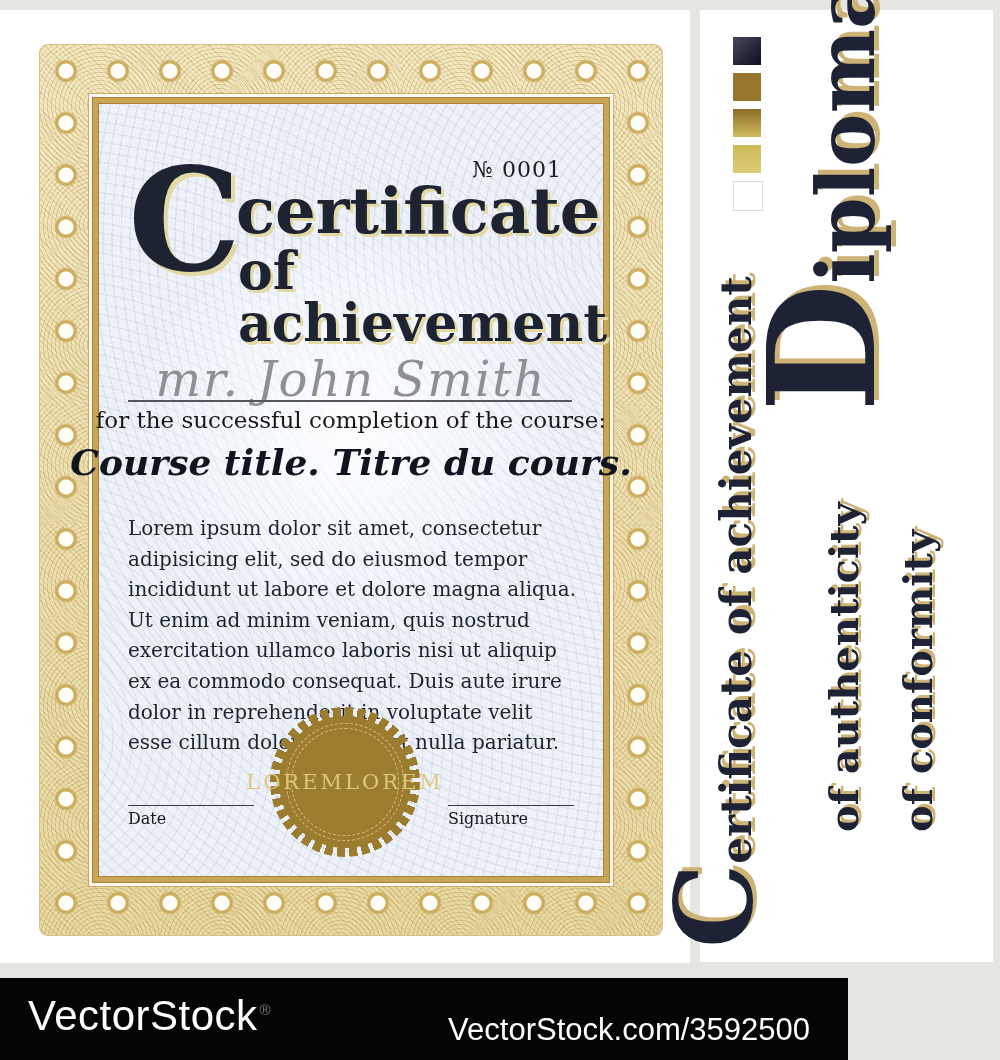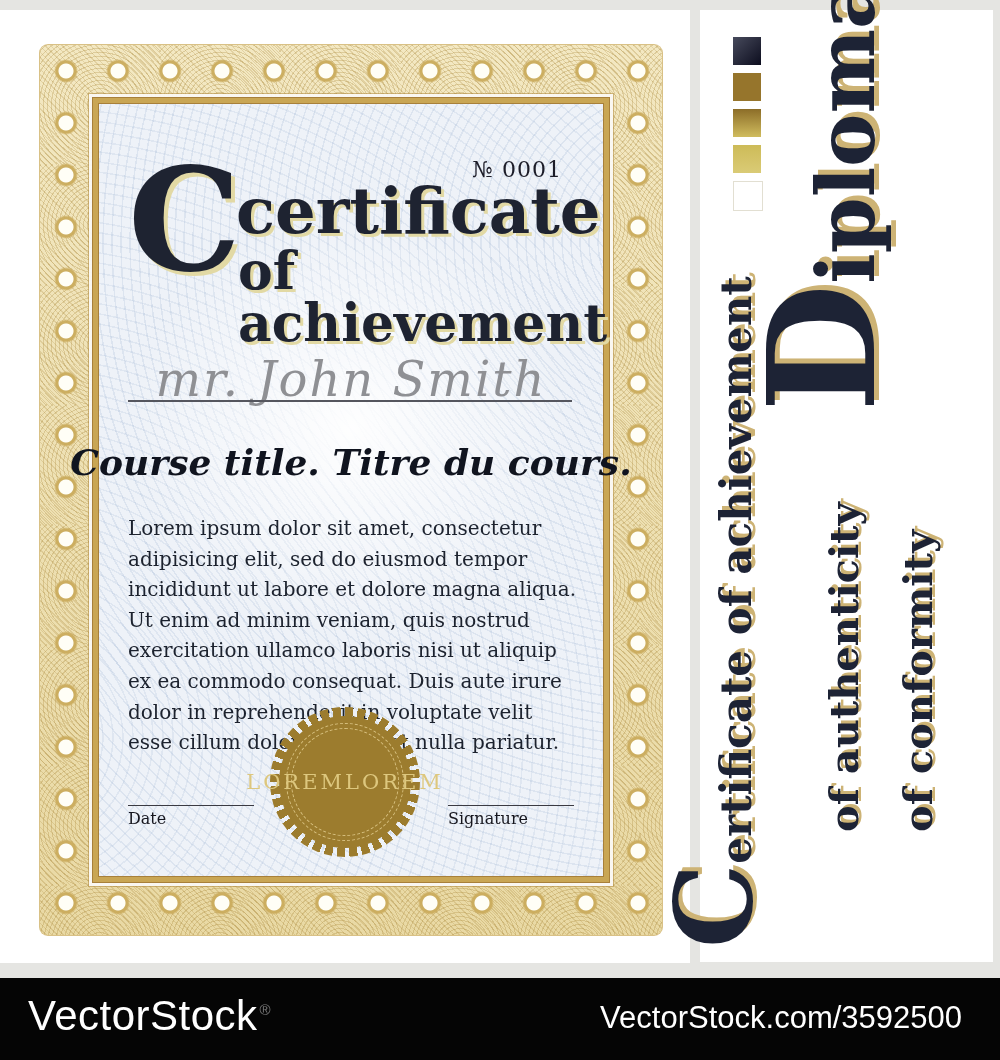--- a/index.html
+++ b/index.html
@@ -85,45 +85,46 @@
   }
   .vt-initial { line-height:0; }
   .vt-diploma { left:806px; top:412px; font-size:80px; text-shadow:5px 5px 0 #cdb375; }
   .vt-diploma .vt-initial { font-size:148px; }
   .vt-cert    { left:714px; top:948px; font-size:42px; text-shadow:4px 4px 0 #cdb375; }
   .vt-cert .vt-initial { font-size:106px; }
   .vt-auth    { left:824px; top:832px; font-size:40px; text-shadow:3px 3px 0 #cdb375; }
   .vt-conf    { left:898px; top:832px; font-size:40px; text-shadow:3px 3px 0 #cdb375; }
 
   
-  .watermark-bar { position:absolute; left:0; top:978px; width:1000px; height:82px; background:#050505; }
+  .watermark-bar { position:absolute; left:0; top:978px; width:848px; height:82px; background:#050505; }
   .wm-logo { position:absolute; left:28px; top:14px; font-family:"Liberation Sans", sans-serif;
     font-size:42px; color:#ffffff; letter-spacing:.5px; }
   .wm-reg  { font-size:15px; vertical-align:super; color:rgba(255,255,255,.45);
     font-family:"Liberation Sans", sans-serif; margin-left:2px; }
-  .wm-url  { position:absolute; right:38px; top:22px; font-family:"Liberation Sans", sans-serif;
+  .wm-url  { position:absolute; right:38px; top:34px; font-family:"Liberation Sans", sans-serif;
     font-size:31px; color:#ffffff; }
 </style>
 </head>
 <body>
 
 <div class="panel panel-left"></div>
 <div class="panel panel-right"></div>
 
 <div class="certificate">
   <div class="cert-inner"></div>
 
   <div class="cert-number">№ 0001</div>
 
   <div class="gothic title-initial">C</div>
   <div class="gothic title-rest">certificate</div>
   <div class="gothic title-line2">of achievement</div>
 
   <div class="center-line recipient">mr. John Smith</div>
   <div class="name-underline"></div>
+  <div class="center-line line-completion">for the successful completion of the course:</div>
   <div class="center-line course-title">Course title. Titre du cours.</div>
 
   <div class="body-text">Lorem ipsum dolor sit amet, consectetur adipisicing elit, sed do eiusmod tempor incididunt ut labore et dolore magna aliqua. Ut enim ad minim veniam, quis nostrud exercitation ullamco laboris nisi ut aliquip ex ea commodo consequat. Duis aute irure dolor in reprehenderit in voluptate velit esse cillum dolore eu fugiat nulla pariatur.</div>
 
   <div class="seal">
     <div class="seal-burst"></div>
     <div class="seal-core"></div>
     <div class="seal-ring1"></div>
     <div class="seal-ring2"></div>
     <div class="seal-text">

